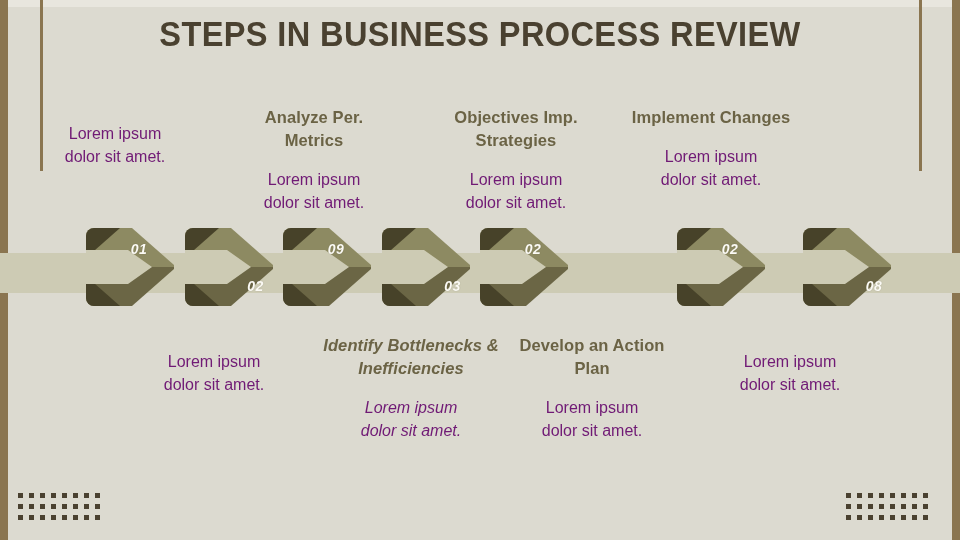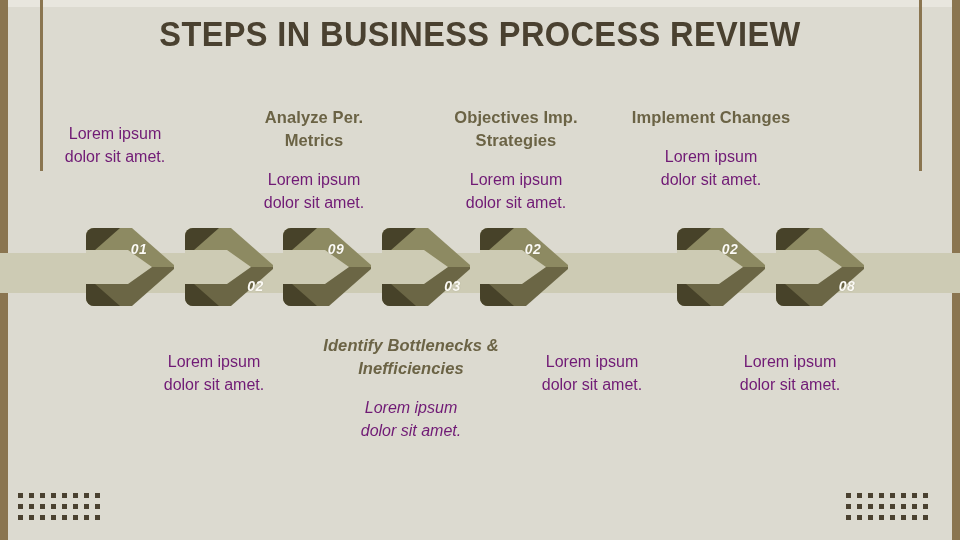--- a/index.html
+++ b/index.html
@@ -245,21 +245,21 @@
           <g clip-path="url(#cl6)">
             <rect x="0" y="0" width="90" height="39" fill="#8d8a62"></rect>
             <rect x="0" y="39" width="90" height="39" fill="#6b6645"></rect>
             <path d="M0 0 H34 L0 30 Z" fill="#474229"></path>
             <path d="M0 78 H34 L0 48 Z" fill="#474229"></path>
             <path d="M0 22 H42 L66 39 L42 56 H0 Z" fill="#cdcbb4"></path>
           </g>
         </svg>
         <div class="num">02</div>
       </div>
-      <div class="chev down" style="left: 776px;">
+      <div class="chev down" style="left: 803px;">
         <svg viewBox="0 0 90 78" xmlns="http://www.w3.org/2000/svg">
           <defs>
             <clipPath id="cl7">
               <path d="M8 0 H46 L88 37 V41 L46 78 H8 A8 8 0 0 1 0 70 V8 A8 8 0 0 1 8 0 Z"></path>
             </clipPath>
           </defs>
           <g clip-path="url(#cl7)">
             <rect x="0" y="0" width="90" height="39" fill="#8d8a62"></rect>
             <rect x="0" y="39" width="90" height="39" fill="#6b6645"></rect>
             <path d="M0 0 H34 L0 30 Z" fill="#474229"></path>
@@ -290,20 +290,21 @@
     </div>
   <div class="steps-bottom">
       <div class="col" style="left: 134px; width: 160px;">
         <p><span>Lorem ipsum</span><br><span>dolor sit amet.</span></p>
       </div>
       <div class="col" style="left: 310px; width: 202px; font-style: italic;">
         <h3>Identify Bottlenecks &amp; Inefficiencies</h3>
         <p><span>Lorem ipsum</span><br><span>dolor sit amet.</span></p>
       </div>
       <div class="col" style="left: 512px; width: 160px;">
+        <h3>Develop an Action Plan</h3>
         <p><span>Lorem ipsum</span><br><span>dolor sit amet.</span></p>
       </div>
       <div class="col" style="left: 710px; width: 160px;">
         <p><span>Lorem ipsum</span><br><span>dolor sit amet.</span></p>
       </div>
     </div>
 
   <div class="dots left">
       <i style="background: rgb(74, 65, 48);"></i>
       <i style="background: rgb(74, 65, 48);"></i>

